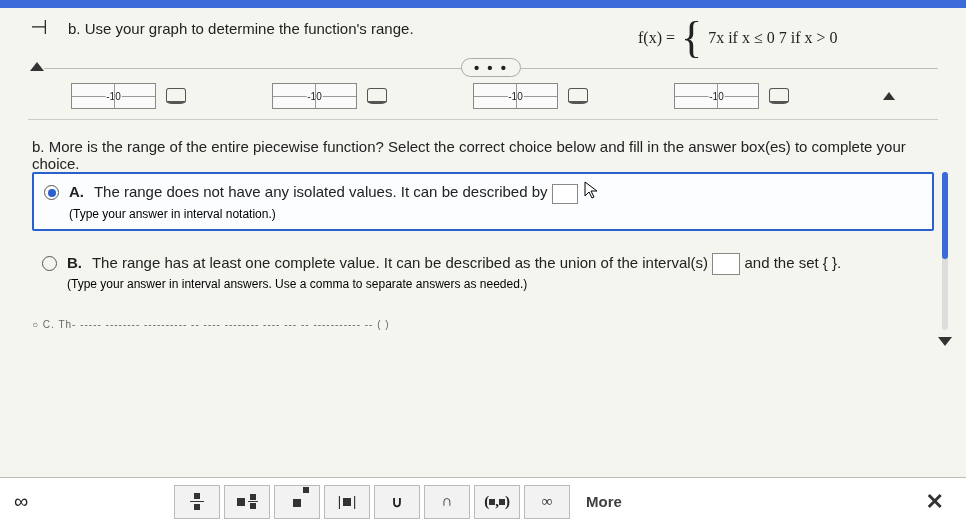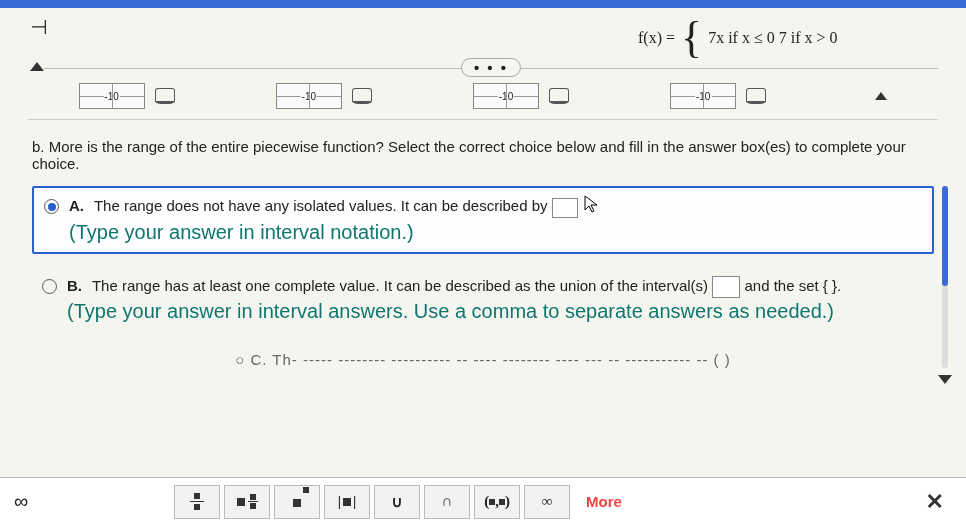--- a/index.html
+++ b/index.html
@@ -44,21 +44,21 @@
     border: 1px solid #aaa; border-radius: 10px;
     padding: 0 12px; background: #f5f5f0; font-weight: bold;
     letter-spacing: 2px;
   }
   .graph-thumbs {
     display: flex; justify-content: space-around; align-items: center;
     padding: 6px 0 4px 0;
   }
   .thumb-pair { display: flex; align-items: center; gap: 10px; }
   .thumb {
-    width: 66px; height: 26px; border: 1px solid #888;
+    width: 85px; height: 26px; border: 1px solid #888;
     position: relative; background: #fafafa;
   }
   .thumb::before {
     content: ""; position: absolute; left: 0; right: 0; top: 50%; border-top: 1px solid #999;
   }
   .thumb::after {
     content: ""; position: absolute; top: 0; bottom: 0; left: 50%; border-left: 1px solid #999;
   }
   .thumb-lbl {
     position: absolute; left: 50%; top: 50%;
@@ -72,21 +72,21 @@
   }
   .small-tri {
     width: 0; height: 0;
     border-left: 6px solid transparent;
     border-right: 6px solid transparent;
     border-bottom: 8px solid #333;
     margin-left: 8px;
   }
   .hr2 { height: 1px; background: #ccc; margin: 6px 0 18px 0; }
   .partb { padding: 0 4px; }
-  .choices { margin-top: 14px; display: flex; flex-direction: column; gap: 14px; position: relative; }
+  .choices { display: flex; flex-direction: column; gap: 14px; position: relative; }
   .choice { display: flex; align-items: flex-start; gap: 10px; padding: 8px 10px; }
   .choice.selected {
     border: 2px solid #2a5fd0;
     border-radius: 2px;
     background: #fbfdff;
   }
   .radio {
     width: 15px; height: 15px; border: 1.5px solid #555; border-radius: 50%;
     margin-top: 3px; flex: 0 0 15px; display: flex; align-items: center; justify-content: center;
   }
@@ -98,37 +98,37 @@
   .ans-box {
     display: inline-block; width: 26px; height: 20px;
     border: 1px solid #888; vertical-align: middle;
     background: #fff;
   }
   .ans-box.tall { height: 22px; width: 28px; }
   .cursor-ico {
     display: inline-block; vertical-align: middle;
     transform: translateY(-2px);
   }
-  .hint { font-size: 20px; color: #0f766e; margin-top: 2px; }
+  .hint { font-size: 12px; color: #000000; margin-top: 2px; }
   .scroll-track {
     position: absolute; right: -14px; top: 0; bottom: 0; width: 6px;
     background: #ddd; border-radius: 3px;
   }
   .scroll-thumb {
     position: absolute; left: 0; width: 6px; top: 0; height: 55%;
     background: #3b6bd6; border-radius: 3px;
   }
   .scroll-downarrow {
     position: absolute; bottom: -16px; left: -4px;
     width: 0; height: 0;
     border-left: 7px solid transparent;
     border-right: 7px solid transparent;
     border-top: 9px solid #333;
   }
-  .cutoff { color: #666; font-size: 15px; margin-top: 6px; letter-spacing: 1px; text-align: center;}
+  .cutoff { color: #666; font-size: 10px; margin-top: 6px; letter-spacing: 1px;}
   .toolbar {
     position: absolute; left: 0; right: 0; bottom: 0;
     height: 48px; background: #fff;
     border-top: 1px solid #bbb;
     display: flex; align-items: center;
     padding: 0 14px; gap: 8px;
   }
   .tb-left { flex: 0 0 22px; }
   .tb-inf { font-size: 20px; }
   .tb-group {
@@ -138,41 +138,42 @@
   .tb-btn {
     width: 46px; height: 34px;
     border: 1px solid #bbb;
     background: #f2f2f2;
     display: flex; align-items: center; justify-content: center;
     font-family: "Times New Roman", serif;
     font-size: 15px; font-weight: bold;
   }
   .tb-more {
     border: none; background: none; font-family: Arial;
-    font-size: 15px; color: #ef4444; width: 60px;
+    font-size: 15px; color: #404040; width: 60px;
   }
   .tb-close {
     margin-left: auto; font-size: 22px; font-weight: bold;
     color: #333; padding: 4px 8px;
   }
   .sq { display:inline-block; width:8px; height:8px; background:#333; vertical-align: middle;}
   .sq.sm { width:6px; height:6px; }
 </style>
 </head>
 <body>
 
 <div class="topbar"></div>
 
 <div class="content">
 
   <div class="prompt-row">
     <div class="left-mark">
       <span>⊣</span>
     </div>
     <div class="prompt-text">
+      <div>b. Use your graph to determine the function's range.</div>
     </div>
     <div class="fn-block">
       <span>f(x) =</span>
       <span class="brace">{</span>
       <div class="cases">
         <span>7x  if  x ≤ 0</span>
         <span>7  if  x &gt; 0</span>
       </div>
     </div>
   </div>

